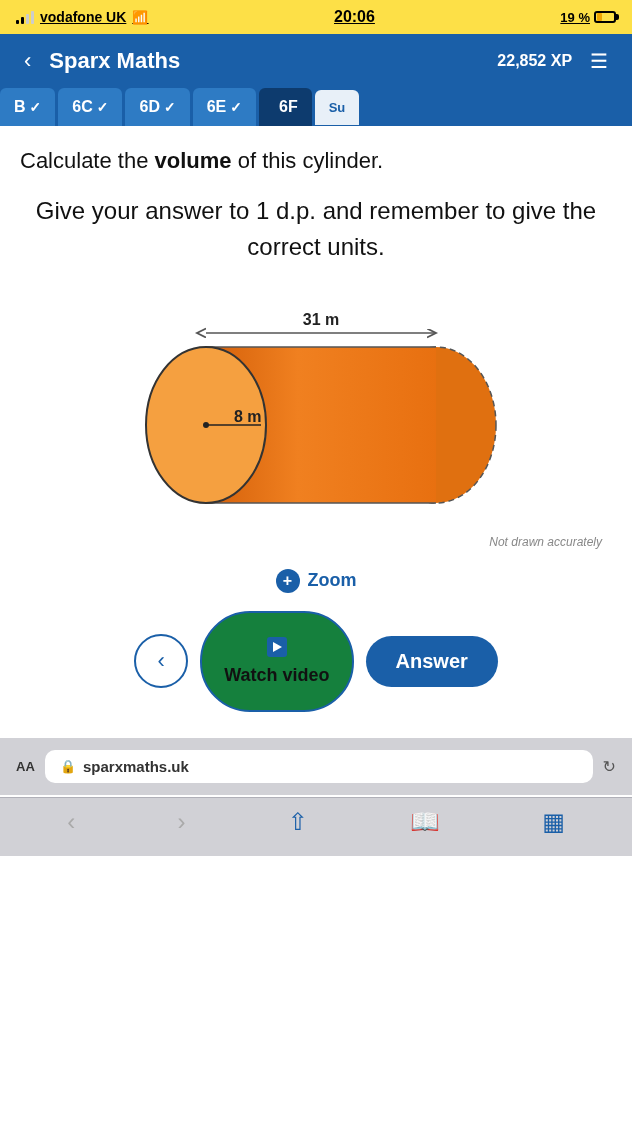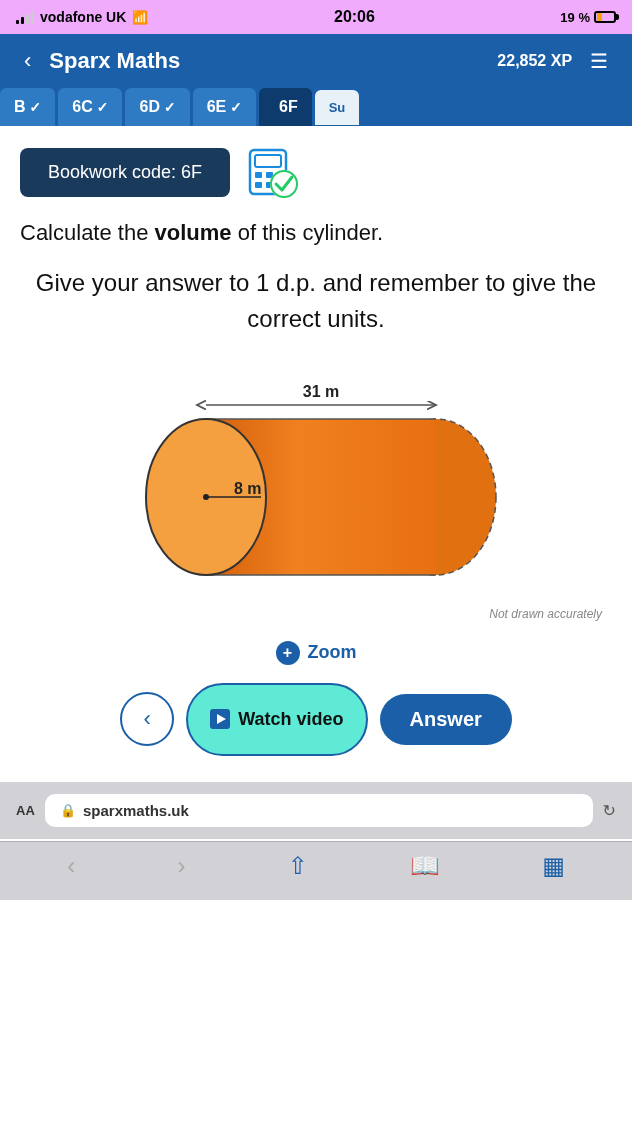--- a/index.html
+++ b/index.html
@@ -7,27 +7,28 @@
     body {
       width: 632px;
       min-height: 1122px;
       font-family: -apple-system, BlinkMacSystemFont, 'Segoe UI', Arial, sans-serif;
       background: #fff;
       overflow-x: hidden;
     }
 
     
     .status-bar {
-      background: #f0abfc;
+      background: #fde047;
       display: flex;
       justify-content: space-between;
       align-items: center;
       padding: 8px 16px;
       font-size: 14px;
       font-weight: 600;
+      text-decoration: underline;
     }
     .status-left { display: flex; align-items: center; gap: 6px; }
     .signal-bars { display: flex; align-items: flex-end; gap: 2px; height: 14px; }
     .signal-bars span {
       width: 3px;
       background: #000;
       border-radius: 1px;
     }
     .signal-bars span:nth-child(1) { height: 4px; }
     .signal-bars span:nth-child(2) { height: 7px; }
@@ -246,26 +247,27 @@
       background: #fff;
       flex-shrink: 0;
     }
     .watch-video-btn {
       border: 2px solid #1a5fa8;
       border-radius: 50px;
       padding: 24px 22px;
       font-size: 18px;
       font-weight: 700;
       color: #111;
-      background: #5eead4;
+      background: #15803d;
       display: flex;
       align-items: center;
       gap: 8px;
       cursor: pointer;
       white-space: nowrap;
+      flex-direction: column;
     }
     .video-icon {
       width: 20px;
       height: 20px;
       background: #1a5fa8;
       border-radius: 3px;
       display: flex;
       align-items: center;
       justify-content: center;
     }
@@ -383,40 +385,20 @@
   <div class="tab-item active">
     <span>6F</span>
   </div>
   <div class="tab-item-su">
     <span>Su</span>
   </div>
 </div>
 
 <div class="main">
 
-  <div class="bookwork-row">
-    <div class="bookwork-badge">Bookwork code: 6F</div>
-
-    <div class="calc-icon">
-      <svg width="52" height="52" viewBox="0 0 52 52" fill="none" xmlns="http://www.w3.org/2000/svg">
-        <rect x="4" y="4" width="36" height="44" rx="4" fill="none" stroke="#1a8ce0" stroke-width="2.5"></rect>
-        <rect x="9" y="9" width="26" height="12" rx="2" fill="none" stroke="#1a8ce0" stroke-width="2"></rect>
-        <rect x="9" y="26" width="7" height="6" rx="1" fill="#1a8ce0"></rect>
-        <rect x="20" y="26" width="7" height="6" rx="1" fill="#1a8ce0"></rect>
-        <rect x="31" y="26" width="7" height="6" rx="1" fill="#1a8ce0"></rect>
-        <rect x="9" y="36" width="7" height="6" rx="1" fill="#1a8ce0"></rect>
-        <rect x="20" y="36" width="7" height="6" rx="1" fill="#1a8ce0"></rect>
-        <rect x="31" y="36" width="7" height="6" rx="1" fill="#1a8ce0"></rect>
-
-        <circle cx="38" cy="38" r="14" fill="#fff"></circle>
-        <circle cx="38" cy="38" r="13" fill="#fff" stroke="#22cc66" stroke-width="2"></circle>
-        <polyline points="30,38 36,44 46,31" fill="none" stroke="#22cc66" stroke-width="3" stroke-linecap="round" stroke-linejoin="round"></polyline>
-      </svg>
-    </div>
-  </div>
 
   <p class="question-text">
     <span>Calculate the </span><strong>volume</strong><span> of this cylinder.</span>
   </p>
   <p class="sub-instruction">Give your answer to 1 d.p. and remember to give the correct units.</p>
 
   <div class="diagram-area">
     <svg class="cylinder-svg" viewBox="0 0 420 220" xmlns="http://www.w3.org/2000/svg">
 
       <defs>

